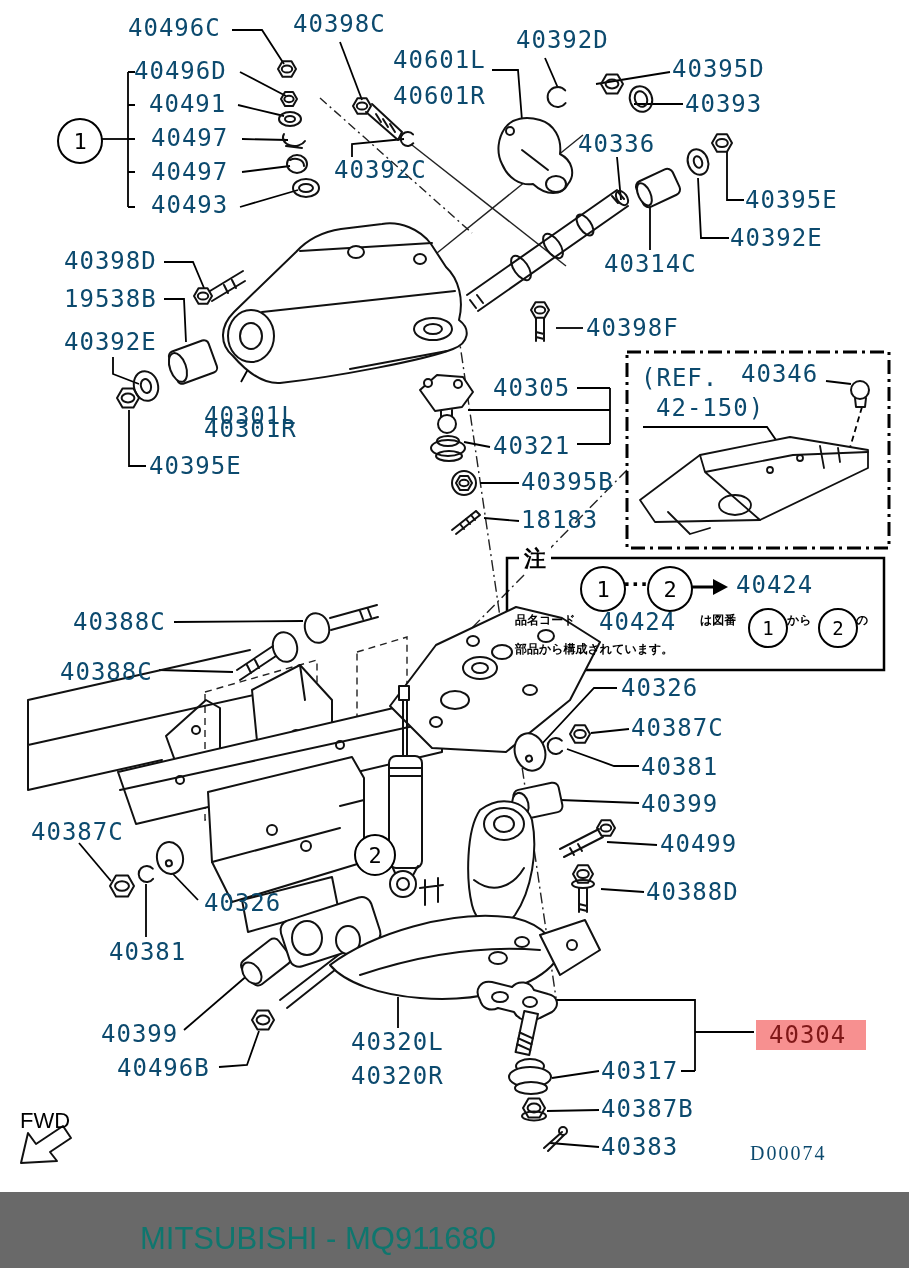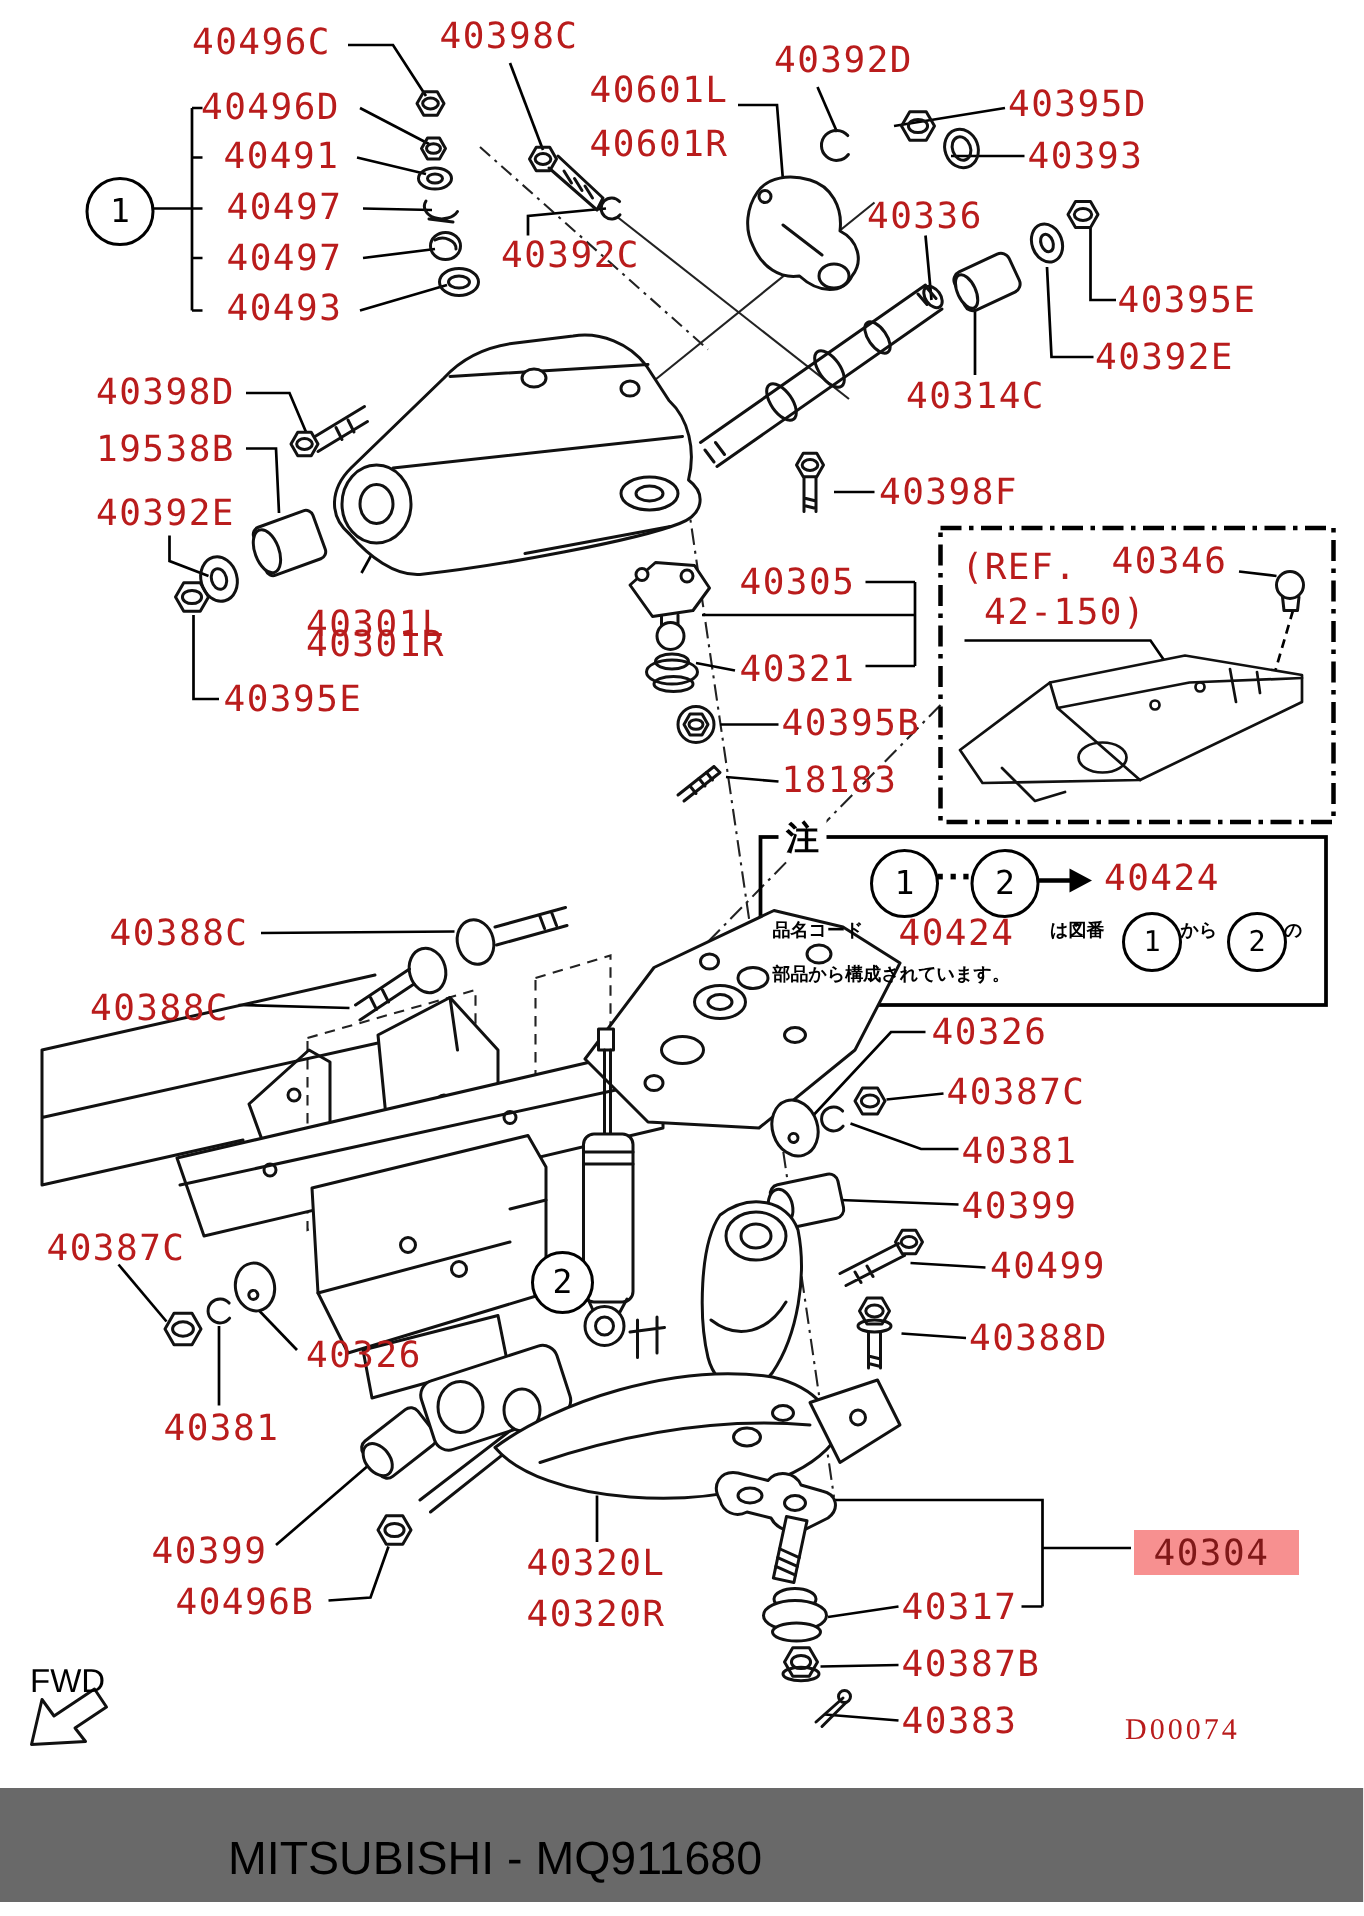--- a/index.html
+++ b/index.html
@@ -1,20 +1,20 @@
 <!DOCTYPE html>
 <html><head>
 <meta charset="utf-8">
 <style>
   html,body{margin:0;padding:0;background:#fff;}
   #stage{position:relative;width:909px;height:1277px;background:#fff;overflow:hidden;
          font-family:"DejaVu Sans Mono",monospace;}
   #art{position:absolute;left:0;top:0;z-index:1;}
   .pl{position:absolute;z-index:3;font:24px "DejaVu Sans Mono",monospace;letter-spacing:1px;
-      color:#b91c1c;white-space:nowrap;line-height:1.05;}
+      color:#0c4a6e;white-space:nowrap;line-height:1.05;}
   .sm{font-size:20px;letter-spacing:2px;font-family:Liberation Serif, serif;}
   .circ{position:absolute;z-index:3;border:2.5px solid #000;border-radius:50%;background:#fff;
         display:flex;align-items:center;justify-content:center;
         font:22px "DejaVu Sans Mono",monospace;color:#000;}
   .jp{position:absolute;z-index:3;font-family:"DejaVu Sans",sans-serif;font-weight:bold;
       font-size:12px;color:#000;white-space:nowrap;}
   .notemark{position:absolute;z-index:4;background:#fff;padding:0 5px;
             font-family:"DejaVu Sans",sans-serif;font-weight:bold;font-size:22px;}
   .hl{position:absolute;z-index:3;width:110px;height:30px;display:flex;align-items:center;
       padding-left:13px;box-sizing:border-box;font:24px "DejaVu Sans Mono",monospace;letter-spacing:1px;}
@@ -435,15 +435,15 @@
 <div class="circ" style="left:748px;top:608px;width:36px;height:36px;font-size:19px">1</div>
 <div class="jp" style="left:787px;top:612px">から</div>
 <div class="circ" style="left:818px;top:608px;width:36px;height:36px;font-size:19px">2</div>
 <div class="jp" style="left:856px;top:612px">の</div>
 <div class="jp" style="left:515px;top:641px">部品から構成されています。</div>
 
 <div class="fwd" style="left:20px;top:1108px">FWD</div>
 <div class="pl sm" style="left:750px;top:1143px">D00074</div>
 
 <div id="footerbar" style="background: rgb(105, 105, 105);"></div>
-<div class="ftxt" style="left: 152px; color: #000000;">MITSUBISHI - MQ911680</div>
+<div class="ftxt" style="left: 140px; color: #0f766e;">MITSUBISHI - MQ911680</div>
 
 </div>
 
 </body></html>

